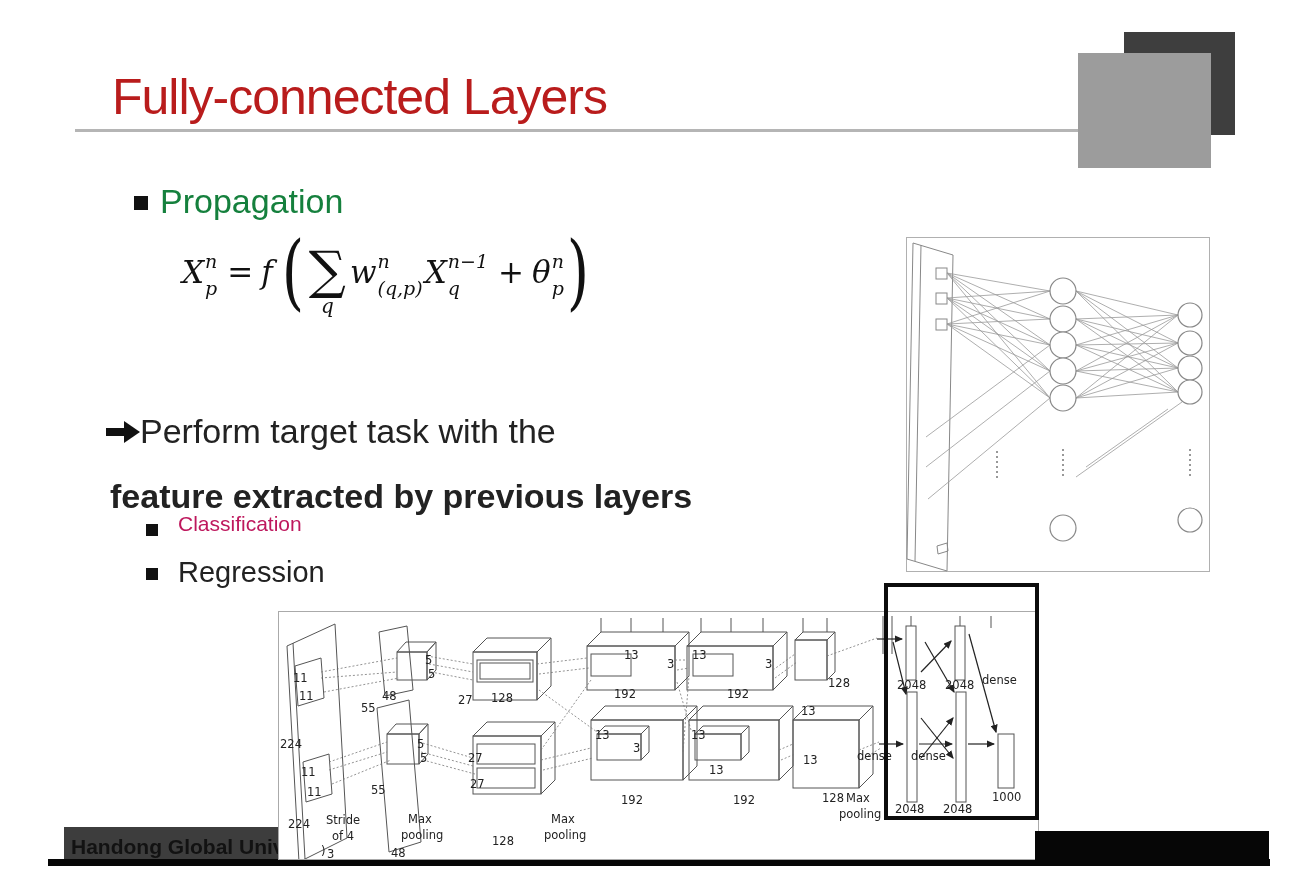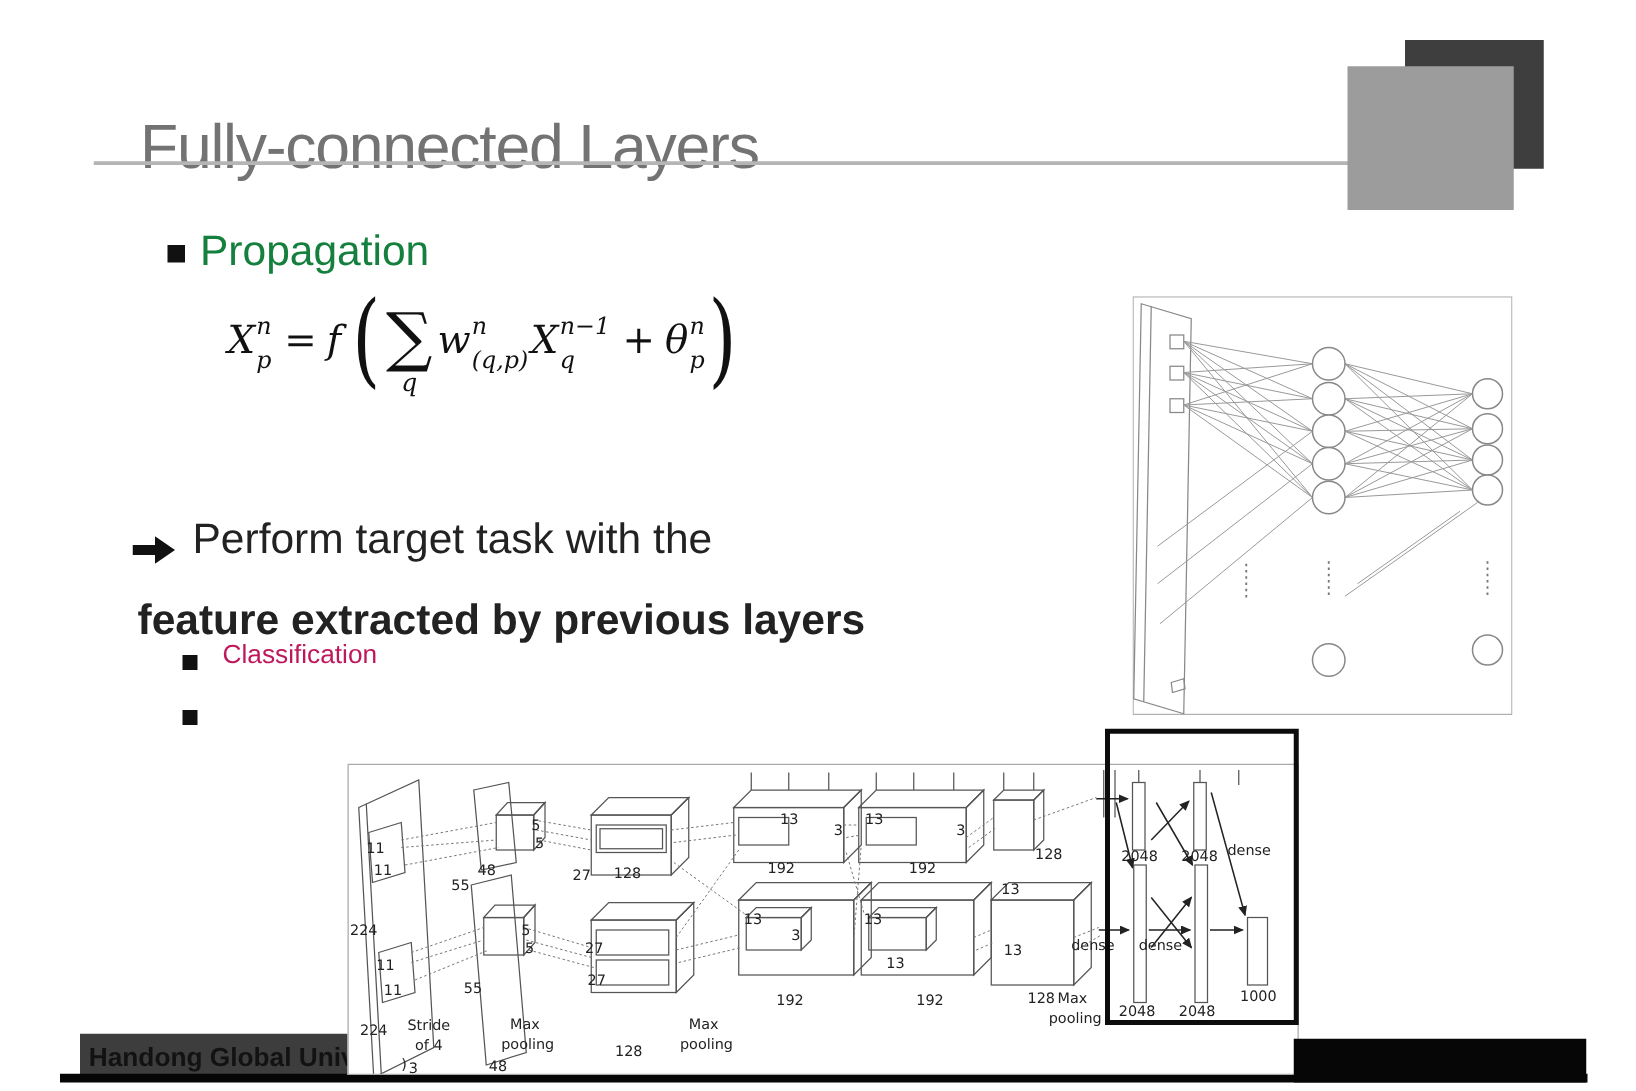--- a/index.html
+++ b/index.html
@@ -1,33 +1,33 @@
 <!DOCTYPE html>
 <html><head>
 <meta charset="utf-8">
 <style>
   html,body{margin:0;padding:0;background:#e8e8e8;}
   #canvas{position:relative;width:1309px;height:873px;background:#ffffff;overflow:hidden;
           font-family:"Liberation Sans",sans-serif;color:#1a1a1a;}
 
   
-  .title{position:absolute;left:112px;top:68px;font-size:50px;letter-spacing:-1px;color:#737373;margin-top:20px;}
+  .title{position:absolute;left:112px;top:68px;font-size:50px;letter-spacing:-1px;color:#b91c1c;}
   .title-underline{position:absolute;left:75px;top:129px;width:1004px;height:3px;background:#b5b5b5;}
   .sq-dark{position:absolute;left:1124px;top:32px;width:111px;height:103px;background:#3e3e3e;}
   .sq-gray{position:absolute;left:1078px;top:53px;width:133px;height:115px;background:#9c9c9c;}
 
   
   .bullet-sq{position:absolute;background:#111;}
   .b1{left:134px;top:196px;width:14px;height:14px;}
   .b2{left:146px;top:524px;width:12px;height:12px;}
   .b3{left:146px;top:568px;width:12px;height:12px;}
   .t-prop{position:absolute;left:160px;top:182px;font-size:34px;color:#15803d;}
   .t-class{position:absolute;left:178px;top:512px;font-size:21px;color:#be185d;}
   .t-regr{position:absolute;left:178px;top:556px;font-size:29px;color:#222;}
-  .arrow-line1{position:absolute;left:106px;top:412px;font-size:34px;color:#222;white-space:nowrap;display:flex;align-items:flex-end;gap:14px;}
+  .arrow-line1{position:absolute;left:106px;top:412px;font-size:34px;color:#222;white-space:nowrap;display:flex;align-items:center;}
   .arrow-line2{position:absolute;left:110px;top:477px;font-size:34px;color:#222;white-space:nowrap;font-weight:bold;}
 
   
   .formula{position:absolute;left:182px;top:224px;height:96px;display:flex;align-items:center;
            font-family:"DejaVu Serif",serif;font-style:italic;font-size:31px;color:#111;}
   .formula .gap{width:8px;}
   .mstack{display:inline-flex;flex-direction:column;justify-content:space-between;height:46px;
           font-size:19px;line-height:1;transform:translateY(3px);margin-left:1px;margin-right:2px;}
   .mstack span{display:block;}
   .bigparen{font-size:82px;font-weight:400;line-height:0.9;font-style:normal;transform:scaleX(.7);margin:0 -4px;}
@@ -103,20 +103,21 @@
       <rect x="0" y="7" width="20" height="8" fill="#111"></rect>
       <polygon points="18,0 34,11 18,22" fill="#111"></polygon>
     </svg>
     <span>Perform target task with the</span>
   </div>
   <div class="arrow-line2">feature extracted by previous layers</div>
 
   <div class="bullet-sq b2"></div>
   <div class="t-class">Classification</div>
   <div class="bullet-sq b3"></div>
+  <div class="t-regr">Regression</div>
 
   <svg class="nn-box" width="304" height="335" viewBox="0 0 304 335">
     <rect x="0.5" y="0.5" width="303" height="334" fill="#fff" stroke="#b0b0b0"></rect>
     <g stroke="#888" fill="none" stroke-width="1">
       <polygon points="7,6 47,18 41,334 1,322"></polygon>
       <line x1="15" y1="8" x2="9" y2="324"></line>
 
       <rect x="30" y="31" width="11" height="11"></rect>
       <rect x="30" y="56" width="11" height="11"></rect>
       <rect x="30" y="82" width="11" height="11"></rect>

